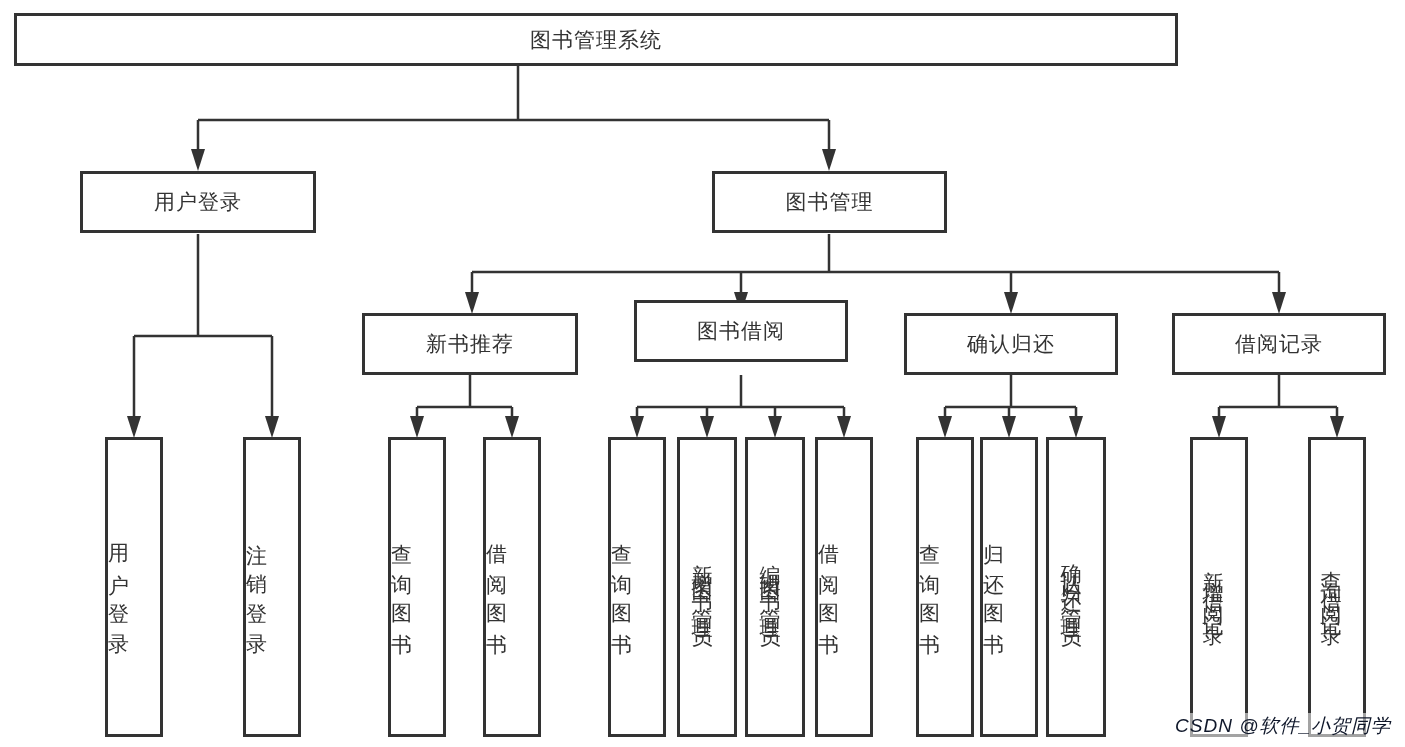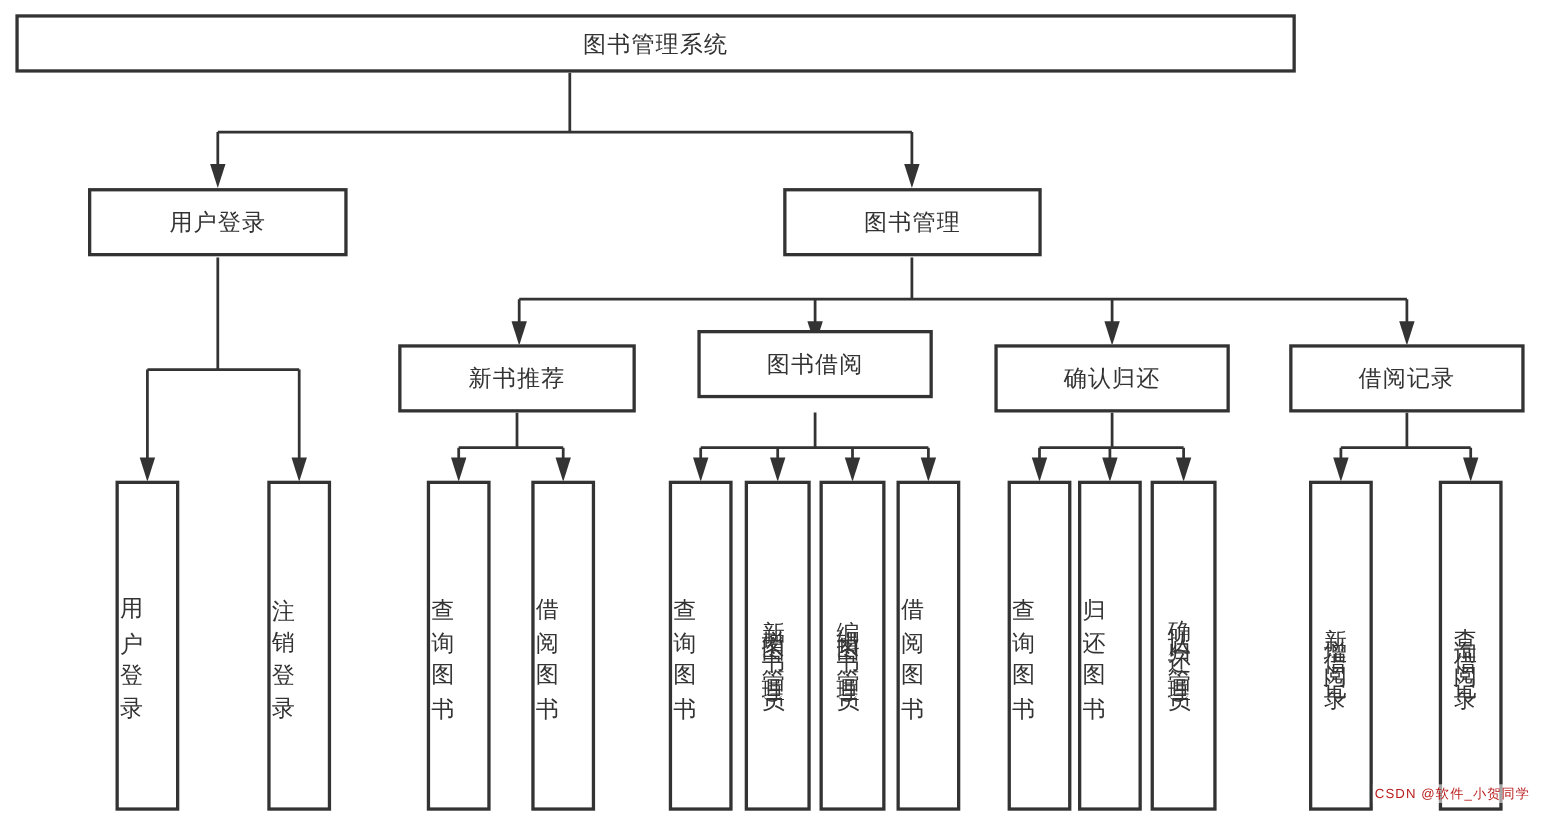--- a/index.html
+++ b/index.html
@@ -45,25 +45,26 @@
     text-orientation: mixed;
     line-height: 1;
   }
   .sp4 { letter-spacing: 30px; margin-block-end: -30px; }
   .sp6 { letter-spacing: 11px; margin-block-end: -11px; }
   .sp9 { letter-spacing: 9px;  margin-block-end: -9px; }
   #watermark {
     position: absolute;
     right: 12px;
     top: 713px;
-    font-size: 12px;
-    color: #b91c1c;
+    font-size: 19px;
+    color: #0f172a;
     letter-spacing: 1px;
     background: rgba(255,255,255,0.55);
     padding: 0 2px;
+    font-style: italic;
   }
 </style>
 </head>
 <body>
 
 <div id="canvas">
 
   <svg id="connectors" viewBox="0 0 1405 747" xmlns="http://www.w3.org/2000/svg">
     <g stroke="#333333" stroke-width="2.5" fill="none">
 

